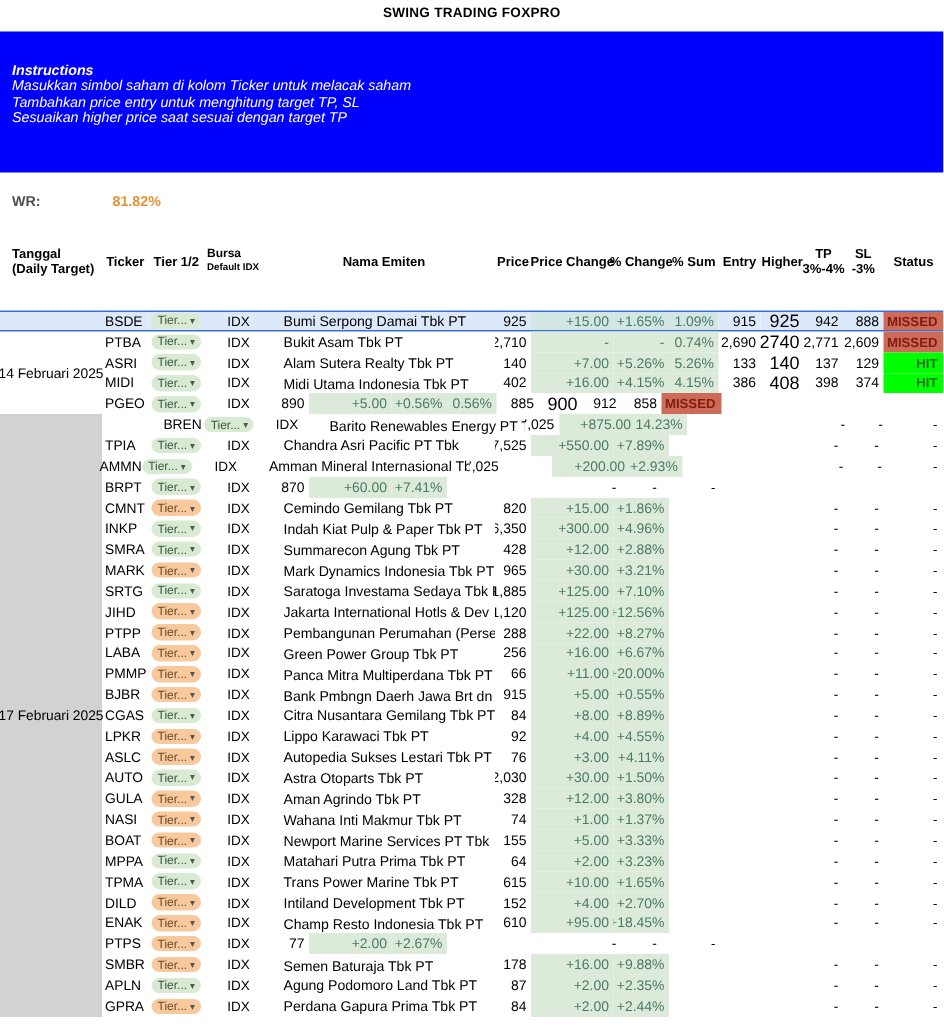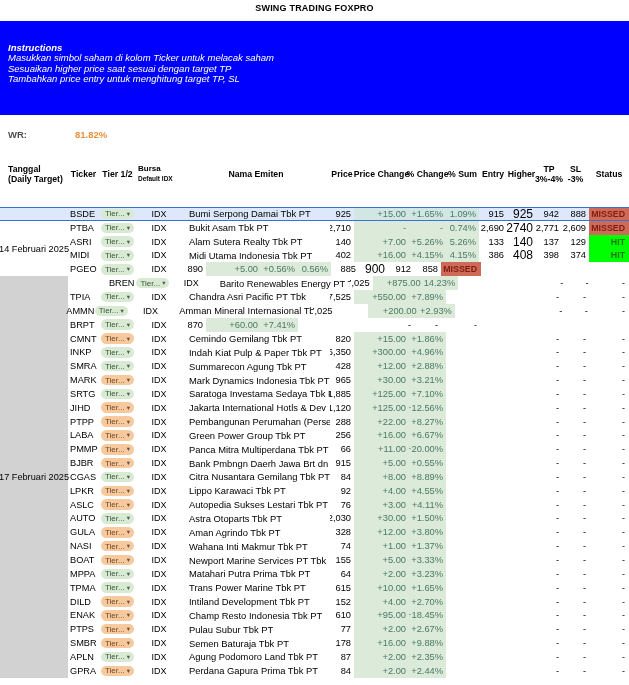--- a/index.html
+++ b/index.html
@@ -55,22 +55,22 @@
          align-items:center;justify-content:center;font-size:9.2px;white-space:nowrap;overflow:visible}
 </style>
 </head>
 <body>
 
 <div id="title" class="abs">SWING TRADING FOXPRO</div>
 
 <div id="instructions" class="abs">
   <div class="head">Instructions</div>
   <div>Masukkan simbol saham di kolom Ticker untuk melacak saham</div>
+  <div>Tambahkan price entry untuk menghitung target TP, SL</div>
   <div>Sesuaikan higher price saat sesuai dengan target TP</div>
-  <div>Tambahkan price entry untuk menghitung target TP, SL</div>
 </div>
 
 <div id="wr" class="abs">
   <span class="lbl">WR:</span>
   <span class="val">81.82%</span>
 </div>
 
 <div id="header" class="abs">
   <div class="hcell left" style="width:68px;padding-left:8px">
     <span>Tanggal</span>
@@ -735,21 +735,20 @@
     <div class="row">
       <div class="cell c-date" style="width: 68px;"></div>
       <div class="cell c-ticker" style="width: 31px;">PTPS</div>
       <div class="cell c-tier" style="width: 37px;">
         <span class="chip orange">
           <span>Tier...</span>
           <span class="arr">▾</span>
         </span>
       </div>
       <div class="cell c-bursa" style="width: 46px;">IDX</div>
-      <div class="cell c-name" style="width: 148px;">Pulau Subur Tbk PT</div>
       <div class="cell num" style="width: 24px;">77</div>
       <div class="cell num chg" style="width: 55px;">+2.00</div>
       <div class="cell num chg" style="width: 37px;">+2.67%</div>
       <div class="cell num" style="width: 33px;"></div>
       <div class="cell num" style="width: 28px;"></div>
       <div class="cell num c-higher" style="width: 29px;"></div>
       <div class="cell num" style="width: 26px;">-</div>
       <div class="cell num" style="width: 27px;">-</div>
       <div class="cell c-status" style="width: 40px;">-</div>
     </div>

